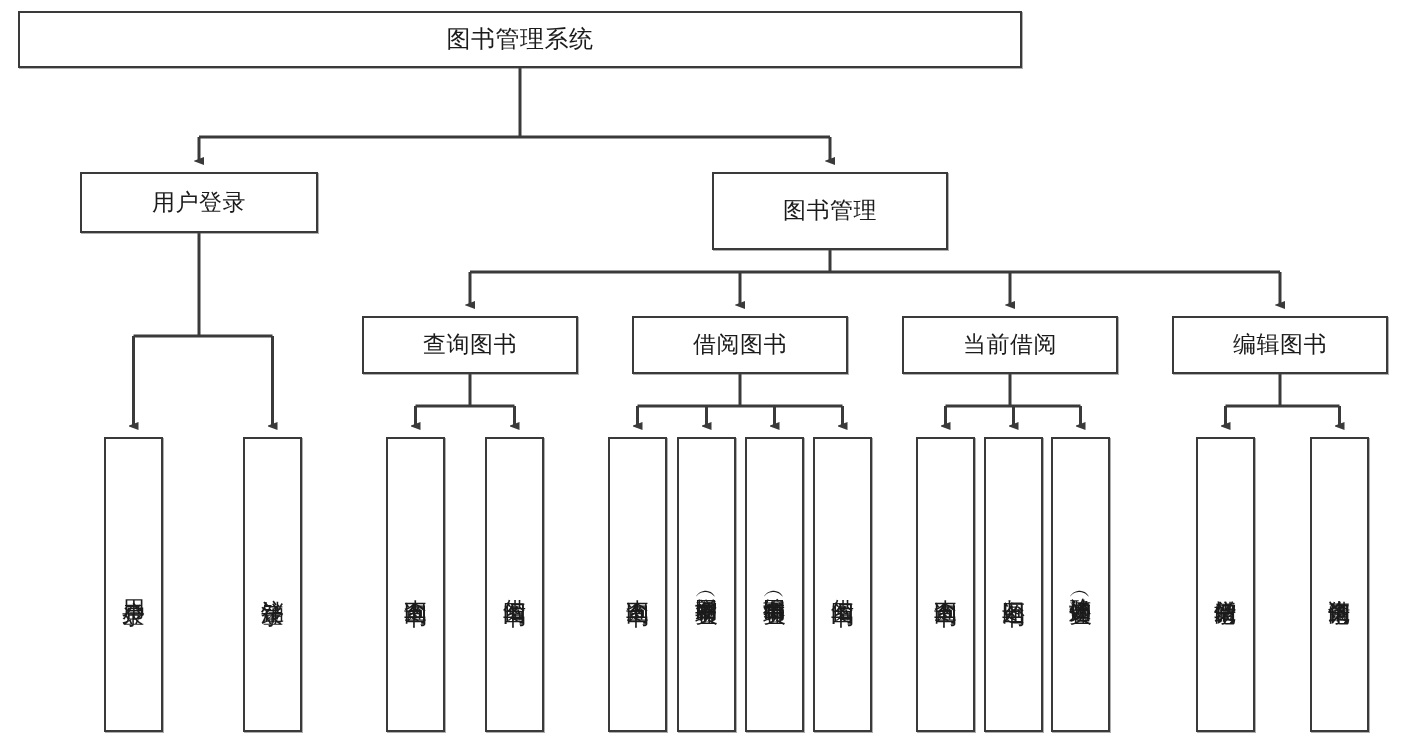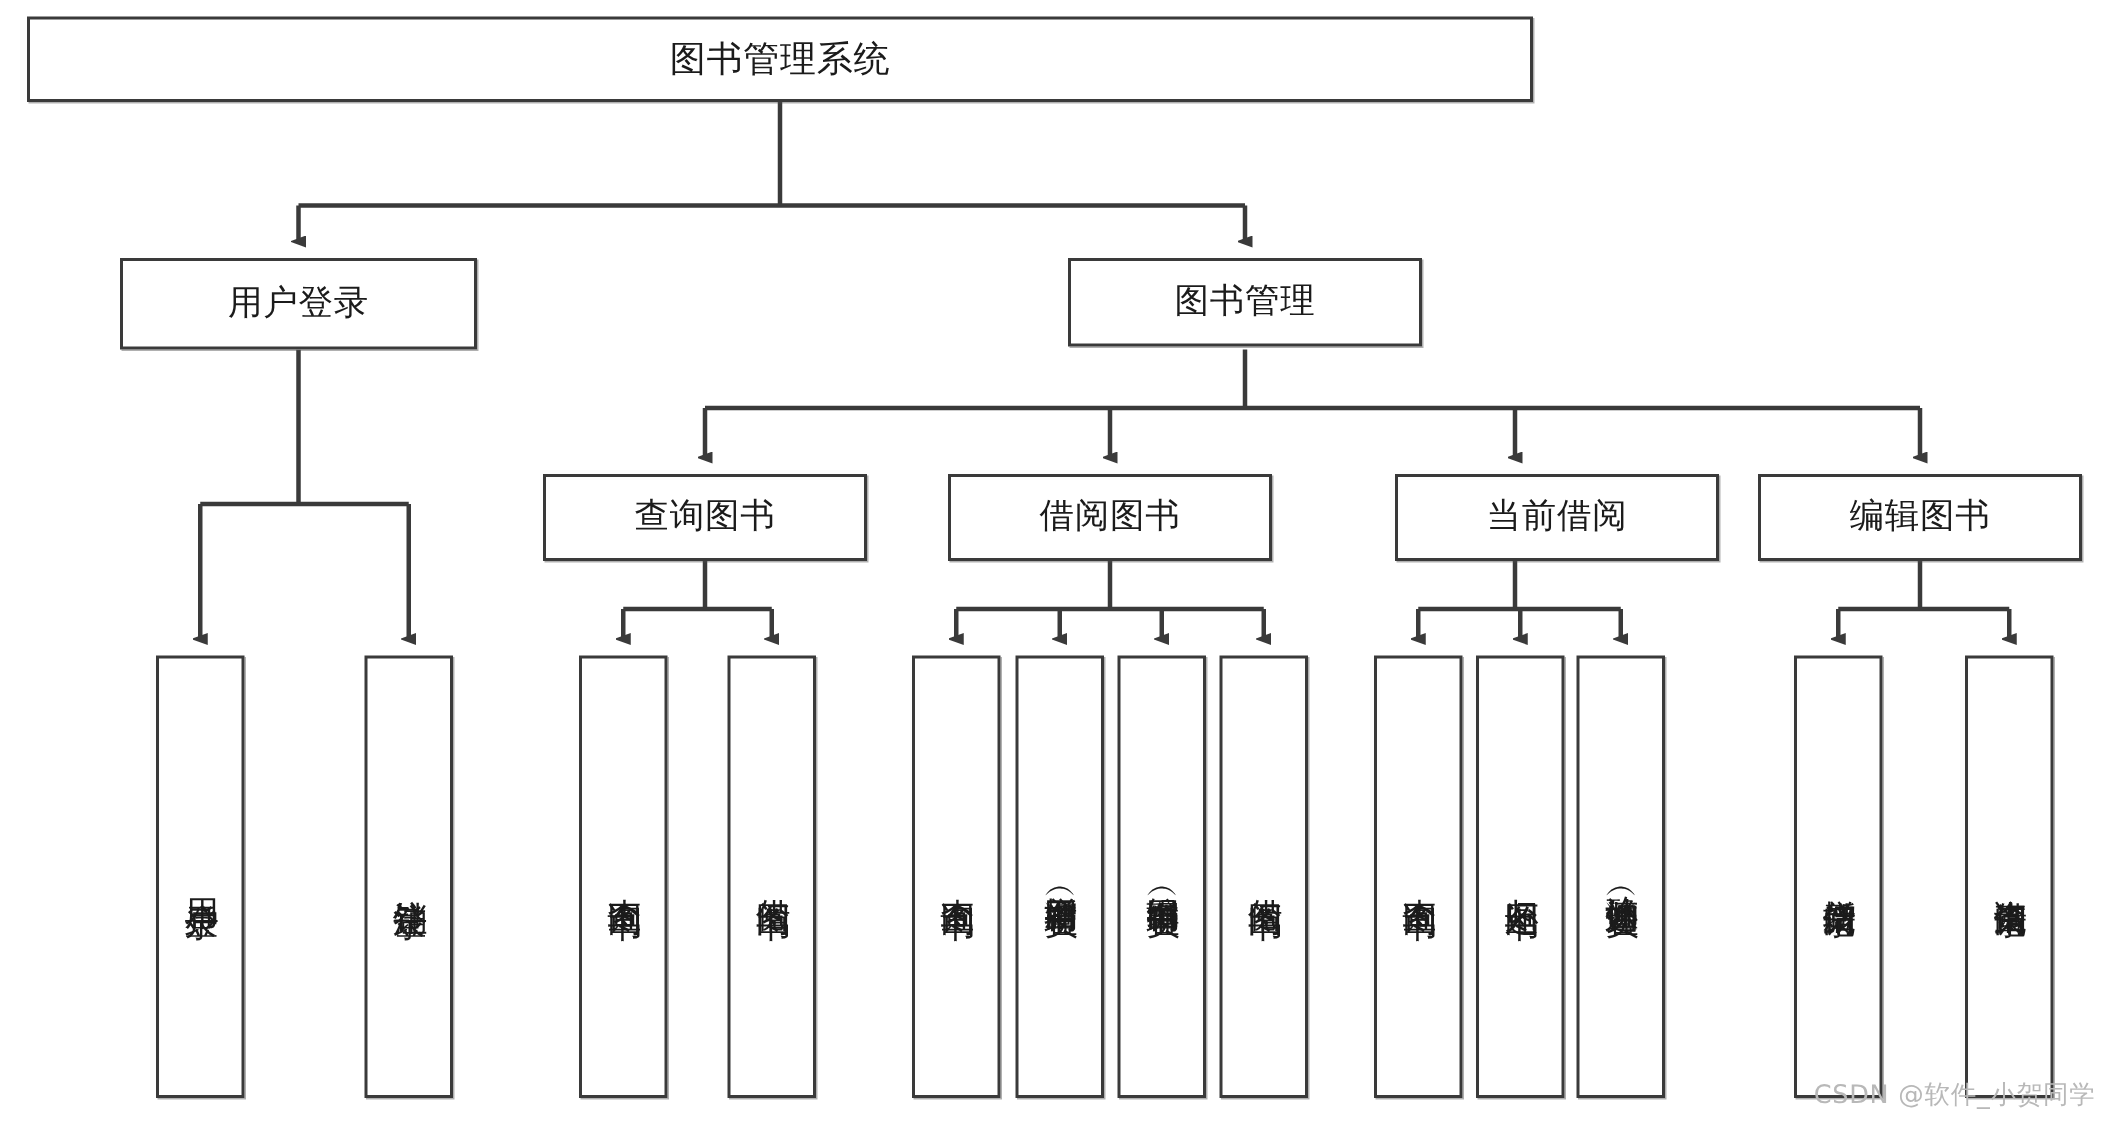--- a/index.html
+++ b/index.html
@@ -126,30 +126,30 @@
       </g>
   </svg>
 
   <div id="nodes-layer">
       <div class="node horiz root" style="left: 18px; top: 11px; width: 1004px; height: 57px;">
         <span class="label">图书管理系统</span>
       </div>
       <div class="node horiz" style="left: 80px; top: 172px; width: 238px; height: 61px;">
         <span class="label">用户登录</span>
       </div>
-      <div class="node horiz" style="left: 712px; top: 172px; width: 236px; height: 59px;">
+      <div class="node horiz" style="left: 712px; top: 172px; width: 236px; height: 78px;">
         <span class="label">图书管理</span>
       </div>
       <div class="node horiz" style="left: 362px; top: 316px; width: 216px; height: 58px;">
         <span class="label">查询图书</span>
       </div>
       <div class="node horiz" style="left: 632px; top: 316px; width: 216px; height: 58px;">
         <span class="label">借阅图书</span>
       </div>
-      <div class="node horiz" style="left: 930px; top: 316px; width: 216px; height: 58px;">
+      <div class="node horiz" style="left: 902px; top: 316px; width: 216px; height: 58px;">
         <span class="label">当前借阅</span>
       </div>
       <div class="node horiz" style="left: 1172px; top: 316px; width: 216px; height: 58px;">
         <span class="label">编辑图书</span>
       </div>
       <div class="node vert" style="left: 104px; top: 437px; width: 59px; height: 295px;">
         <span class="label">用户登录</span>
       </div>
       <div class="node vert" style="left: 243px; top: 437px; width: 59px; height: 295px;">
         <span class="label">注销登录</span>
@@ -182,14 +182,13 @@
         <span class="label">确认归还（管理员）</span>
       </div>
       <div class="node vert long" style="left: 1196px; top: 437px; width: 59px; height: 295px;">
         <span class="label">新增借阅记录</span>
       </div>
       <div class="node vert long" style="left: 1310px; top: 437px; width: 59px; height: 295px;">
         <span class="label">查询借阅记录</span>
       </div>
     </div>
 
-  <div id="watermark">CSDN @软件_小贺同学</div>
 </div>
 
 </body></html>

